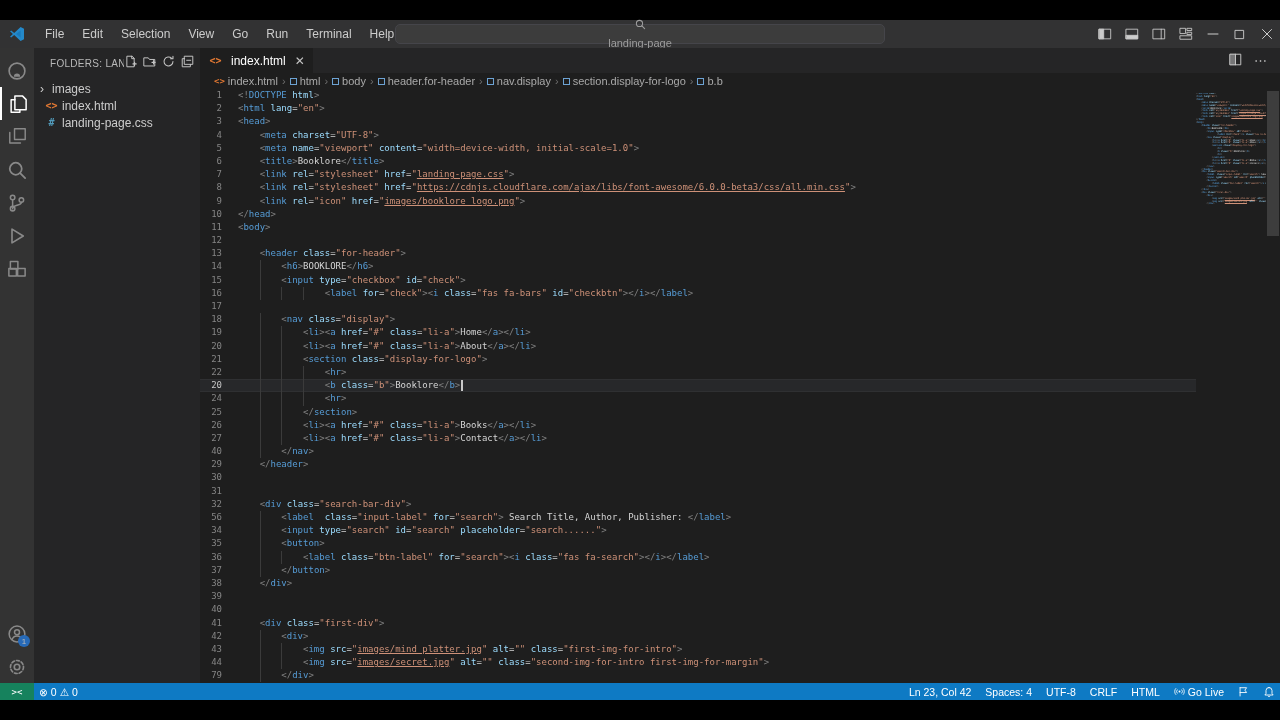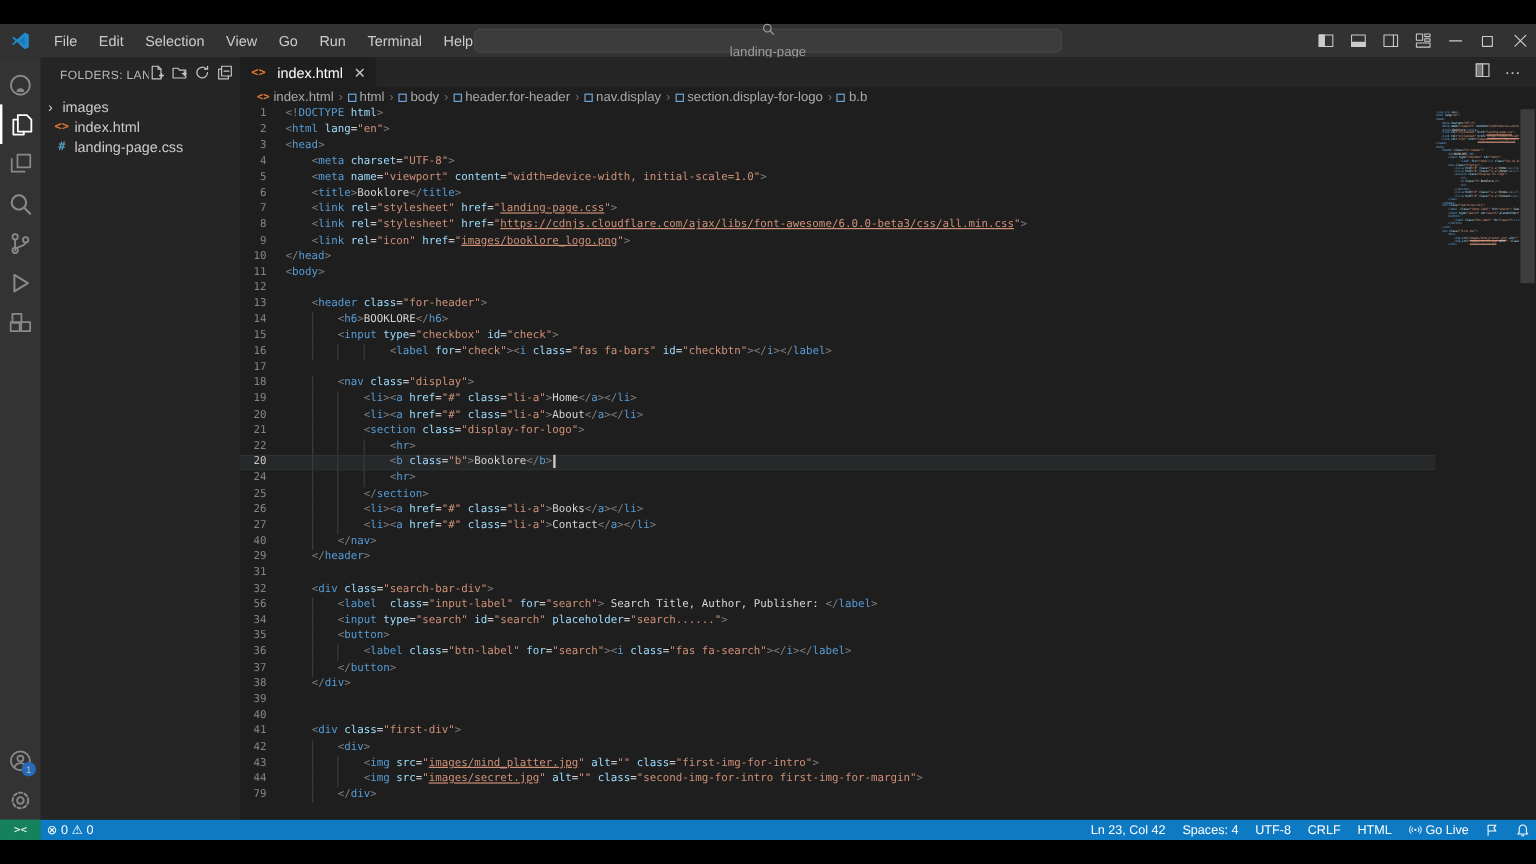--- a/index.html
+++ b/index.html
@@ -422,20 +422,24 @@
               <span class="gutter">27</span>
               <span class="line-content">    <span class="guide"></span><span class="guide"></span><span class="tk-p">&lt;</span><span class="tk-t">li</span><span class="tk-p">&gt;&lt;</span><span class="tk-t">a</span><span class="tk-x"> </span><span class="tk-a">href</span><span class="tk-x">=</span><span class="tk-v">"#"</span><span class="tk-x"> </span><span class="tk-a">class</span><span class="tk-x">=</span><span class="tk-v">"li-a"</span><span class="tk-p">&gt;</span><span class="tk-x">Contact</span><span class="tk-p">&lt;/</span><span class="tk-t">a</span><span class="tk-p">&gt;&lt;/</span><span class="tk-t">li</span><span class="tk-p">&gt;</span></span>
             </div>
             <div class="code-line">
               <span class="gutter">40</span>
               <span class="line-content">    <span class="guide"></span><span class="tk-p">&lt;/</span><span class="tk-t">nav</span><span class="tk-p">&gt;</span></span>
             </div>
             <div class="code-line">
               <span class="gutter">29</span>
               <span class="line-content">    <span class="tk-p">&lt;/</span><span class="tk-t">header</span><span class="tk-p">&gt;</span></span>
+            </div>
+            <div class="code-line">
+              <span class="gutter">30</span>
+              <span class="line-content"></span>
             </div>
             <div class="code-line">
               <span class="gutter">31</span>
               <span class="line-content"></span>
             </div>
             <div class="code-line">
               <span class="gutter">32</span>
               <span class="line-content">    <span class="tk-p">&lt;</span><span class="tk-t">div</span><span class="tk-x"> </span><span class="tk-a">class</span><span class="tk-x">=</span><span class="tk-v">"search-bar-div"</span><span class="tk-p">&gt;</span></span>
             </div>
             <div class="code-line">

